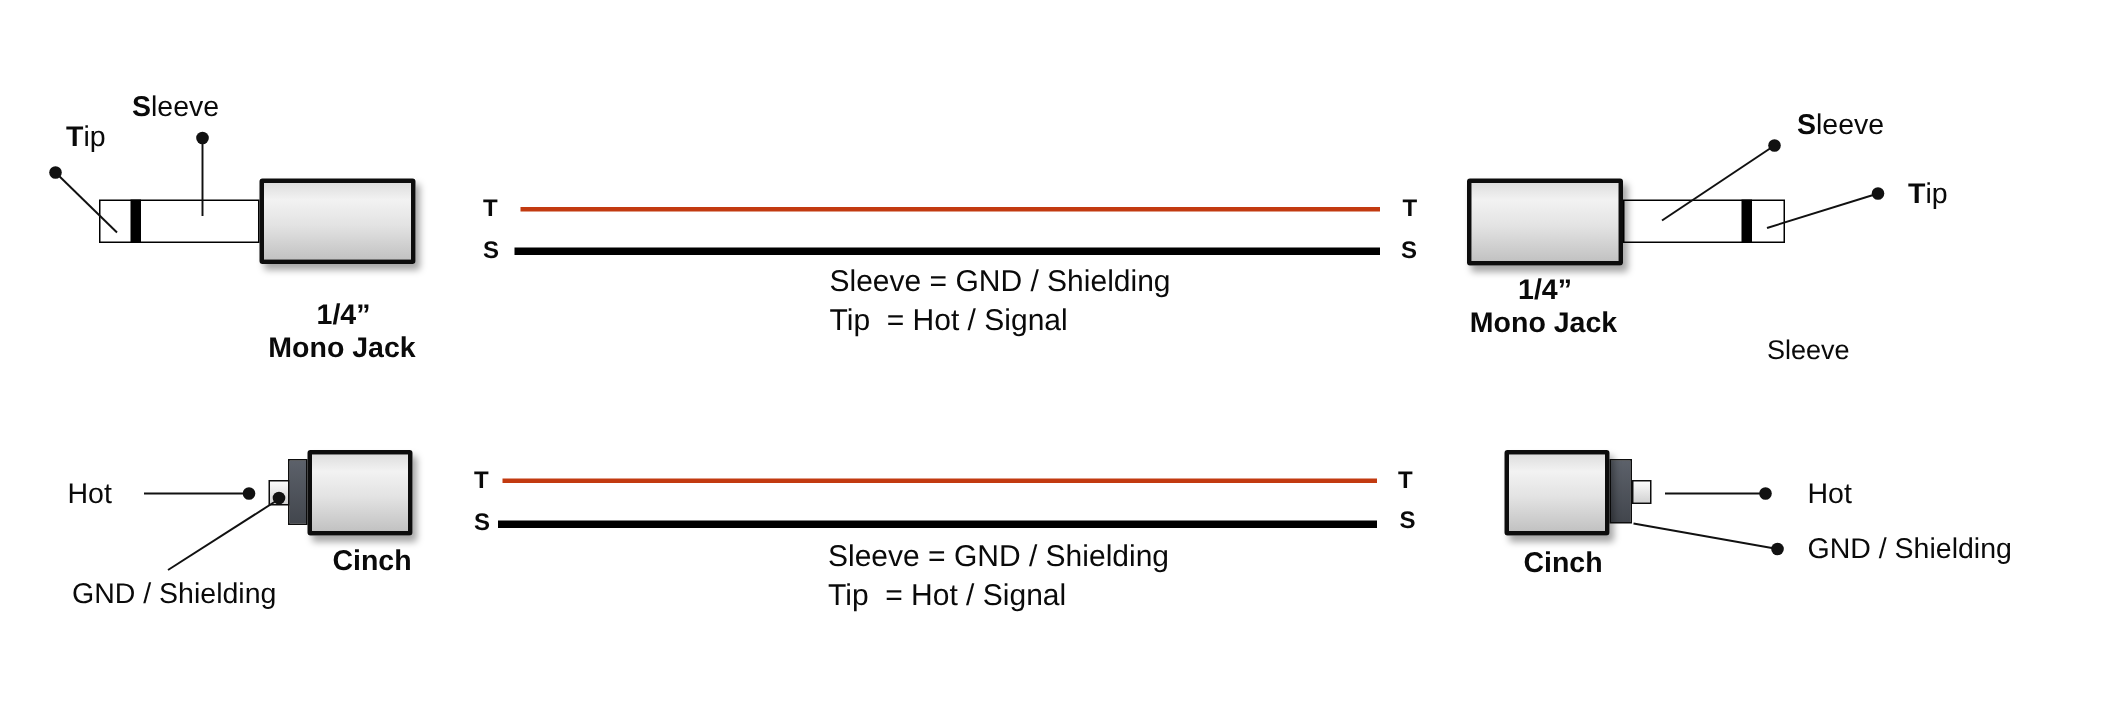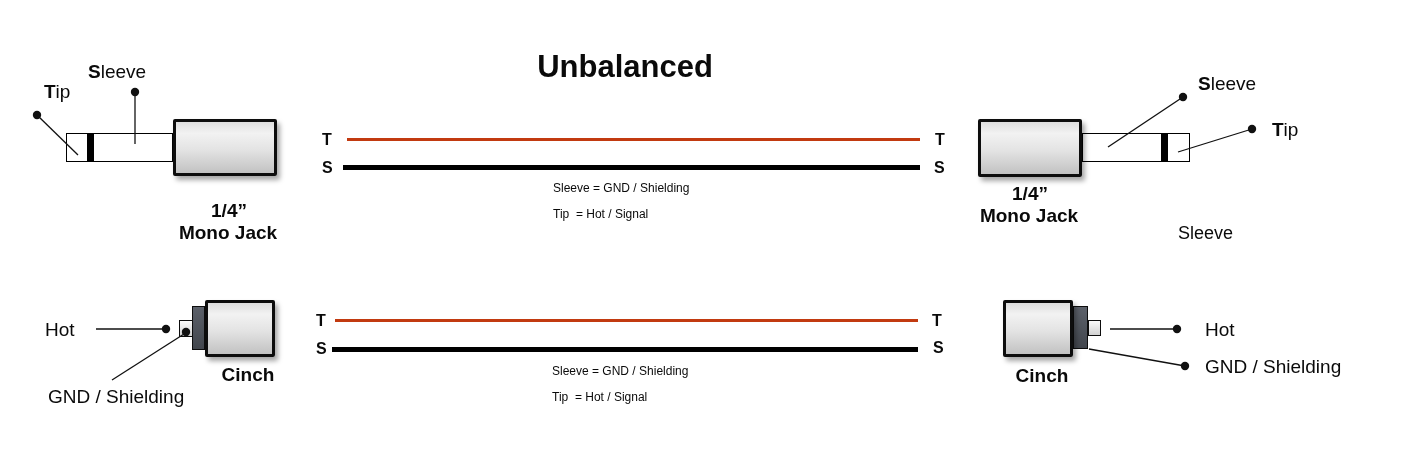--- a/index.html
+++ b/index.html
@@ -22,32 +22,31 @@
   .wire{position:absolute;z-index:1;}
   .wire.hot{height:3px;background:#c23a10;}
   .wire.gnd{height:5px;background:#000000;}
   
   #leaders{position:absolute;left:0;top:0;z-index:2;pointer-events:none;}
   #leaders line{stroke:#111;stroke-width:1.3;}
   #leaders circle{fill:#111;}
   
   .txt{position:absolute;z-index:3;font-size:19px;line-height:21px;white-space:pre;}
   .b{font-weight:bold;}
-  .legend{font-size:12px;line-height:19px;}
+  .legend{font-size:20px;line-height:19px;}
   .cap{font-weight:bold;font-size:19px;line-height:21px;transform:translateX(-50%);text-align:center;white-space:nowrap;}
   .ws{font-weight:bold;font-size:16px;line-height:16px;}
   #title{position:absolute;z-index:3;left:625px;top:50px;transform:translateX(-50%);
     font-size:31px;line-height:33px;font-weight:bold;white-space:nowrap;}
 </style>
 </head>
 <body>
 
 <div id="canvas">
 
-  <div id="title">Unbalanced</div>
 
   <div class="shape shaft" style="left:66px;top:133px;width:107px;height:29px"></div>
   <div class="shape ring" style="left:87px;top:133px;width:7px;height:29px"></div>
   <div class="shape cbody" style="left:173px;top:119px;width:104px;height:57px"></div>
 
   <div class="shape shaft" style="left:1082px;top:133px;width:108px;height:29px"></div>
   <div class="shape ring" style="left:1161px;top:133px;width:7px;height:29px"></div>
   <div class="shape cbody" style="left:978px;top:119px;width:104px;height:58px"></div>
 
   <div class="shape pin" style="left:179px;top:320px;width:14px;height:17px"></div>

